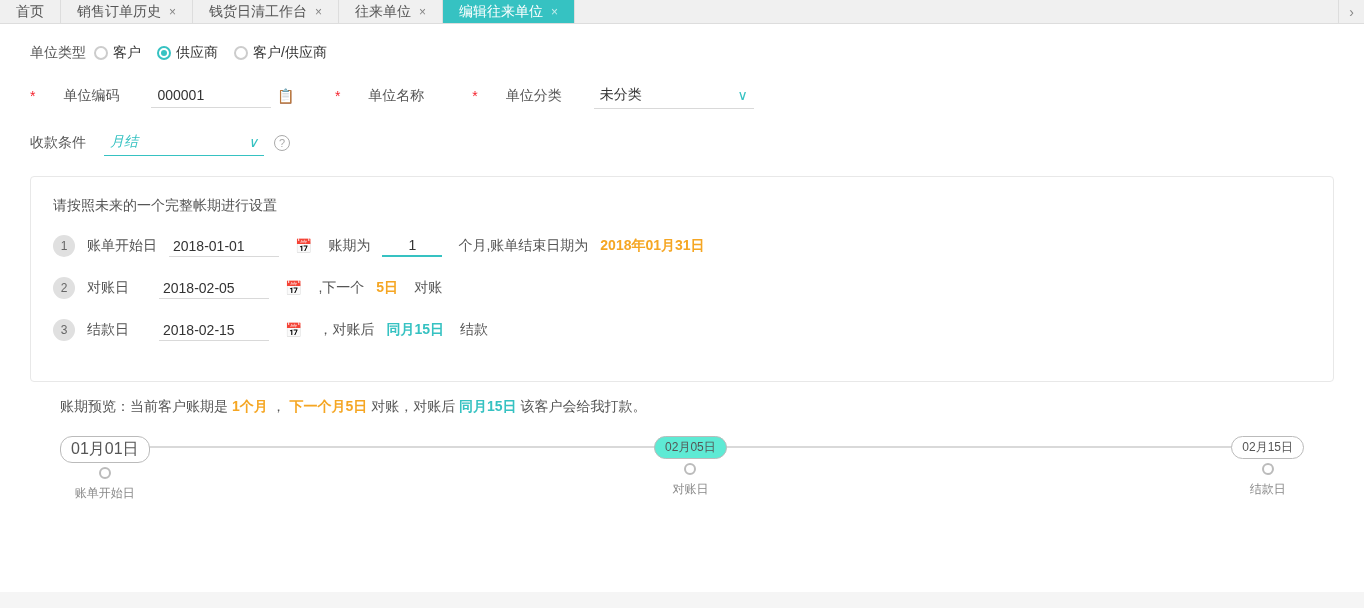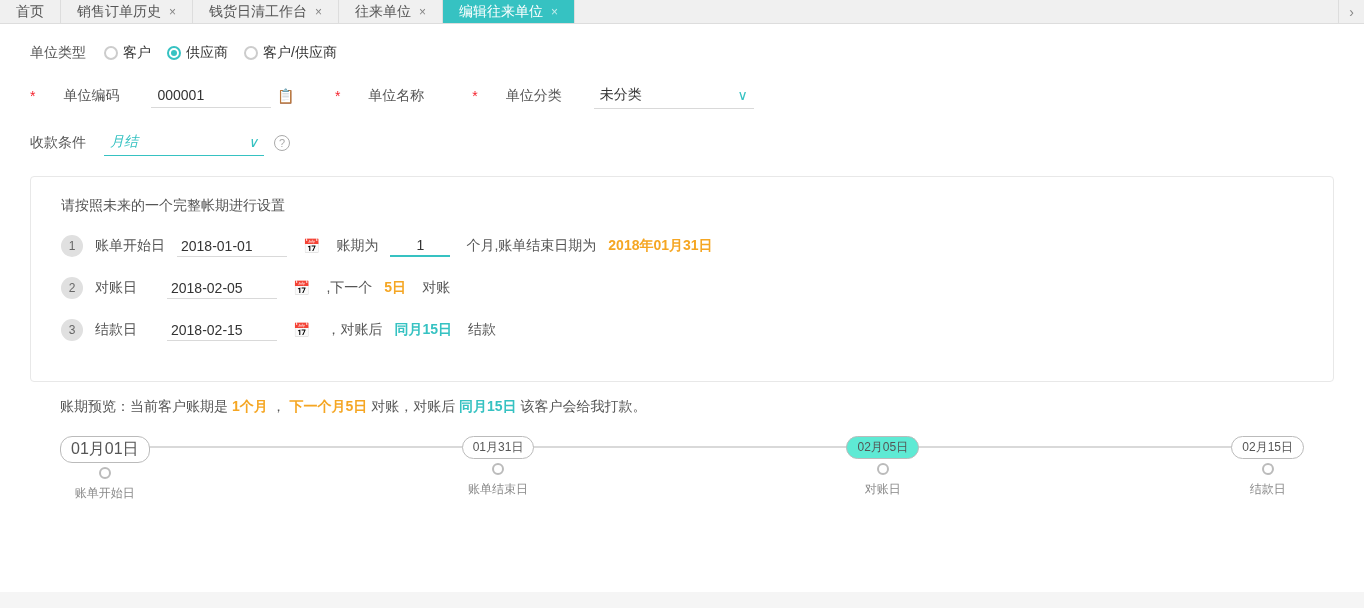--- a/index.html
+++ b/index.html
@@ -30,21 +30,21 @@
     }
 
     
     .main-content {
       background: #fff; padding: 20px 30px;
       min-height: calc(100vh - 40px);
     }
 
     
     .form-row {
-      display: flex; align-items: center; margin-bottom: 20px; flex-wrap: wrap; gap: 10px;
+      display: flex; align-items: center; margin-bottom: 20px; flex-wrap: wrap; 
     }
     .form-label { color: #555; margin-right: 8px; }
     .required-star { color: #f5222d; margin-right: 4px; }
 
     
     .radio-group { display: flex; align-items: center; gap: 16px; }
     .radio-item { display: flex; align-items: center; gap: 5px; cursor: pointer; }
     .radio-circle {
       width: 14px; height: 14px; border-radius: 50%;
       border: 2px solid #ccc; display: inline-block; position: relative;
@@ -78,21 +78,21 @@
     .payment-label-text { color: #36c2c2; font-size: 14px; }
     .help-icon {
       width: 16px; height: 16px; border-radius: 50%; border: 1px solid #aaa;
       display: inline-flex; align-items: center; justify-content: center;
       font-size: 11px; color: #aaa; cursor: pointer;
     }
 
     
     .inner-card {
       border: 1px solid #e8e8e8; border-radius: 4px;
-      padding: 20px 30px; margin-bottom: 16px;
+      padding: 20px 22px; margin-bottom: 16px;
     }
     .card-hint { color: #555; margin-bottom: 20px; font-size: 14px; }
 
     
     .step-row {
       display: flex; align-items: center; margin-bottom: 20px; gap: 12px;
     }
     .step-num {
       width: 22px; height: 22px; border-radius: 50%;
       background: #e0e0e0; color: #666; font-size: 12px;
@@ -254,25 +254,20 @@
       <div style="position:absolute; top:10px; left:0; right:0; height:2px; background:#d9d9d9;"></div>
 
       <div style="display:flex; justify-content:space-between; position:relative;">
 
         <div style="display:flex;flex-direction:column;align-items:center;">
           <div style="border:1px solid #bbb; border-radius:12px; padding:2px 10px; font-size:16px; color:#555; background:#fff; margin-bottom:4px;">01月01日</div>
           <div style="width:12px;height:12px;border-radius:50%;border:2px solid #bbb;background:#fff;"></div>
           <div style="font-size:12px;color:#888;margin-top:6px;">账单开始日</div>
         </div>
 
-        <div style="display:flex;flex-direction:column;align-items:center;">
-          <div style="border:1px solid #bbb; border-radius:12px; padding:2px 10px; font-size:12px; color:#555; background:#fff; margin-bottom:4px;">01月31日</div>
-          <div style="width:12px;height:12px;border-radius:50%;border:2px solid #bbb;background:#fff;"></div>
-          <div style="font-size:12px;color:#888;margin-top:6px;">账单结束日</div>
-        </div>
 
         <div style="display:flex;flex-direction:column;align-items:center;">
           <div style="border:1px solid #bbb; border-radius:12px; padding:2px 10px; font-size:12px; color:#555; background:#5eead4; margin-bottom:4px;">02月05日</div>
           <div style="width:12px;height:12px;border-radius:50%;border:2px solid #bbb;background:#fff;"></div>
           <div style="font-size:12px;color:#888;margin-top:6px;">对账日</div>
         </div>
 
         <div style="display:flex;flex-direction:column;align-items:center;">
           <div style="border:1px solid #bbb; border-radius:12px; padding:2px 10px; font-size:12px; color:#555; background:#fff; margin-bottom:4px;text-align:right;">02月15日</div>
           <div style="width:12px;height:12px;border-radius:50%;border:2px solid #bbb;background:#fff;"></div>

